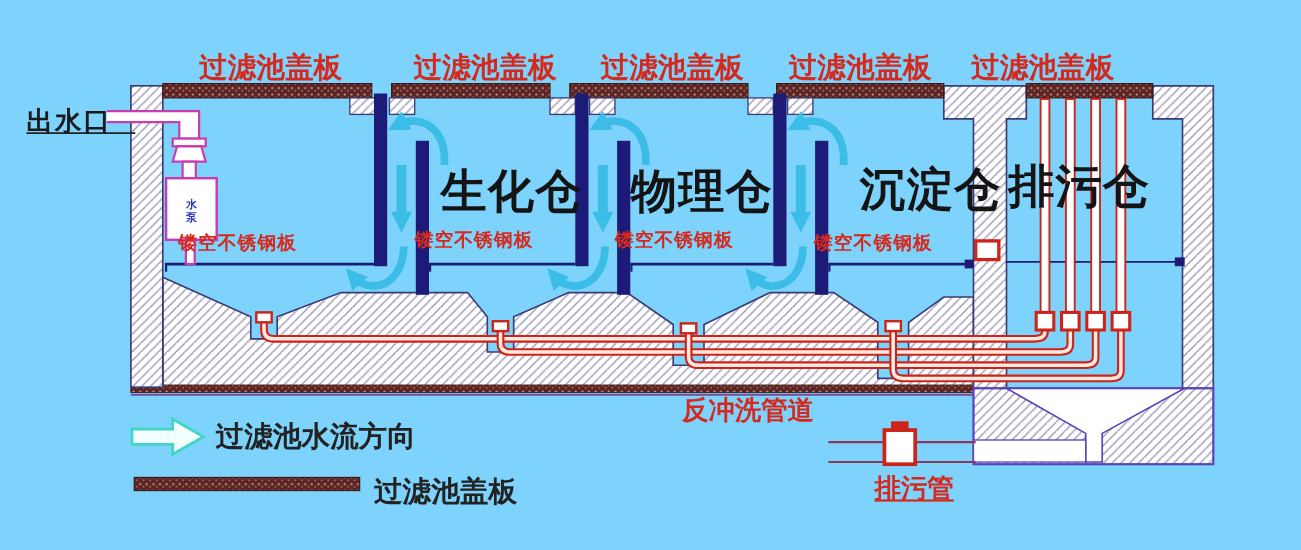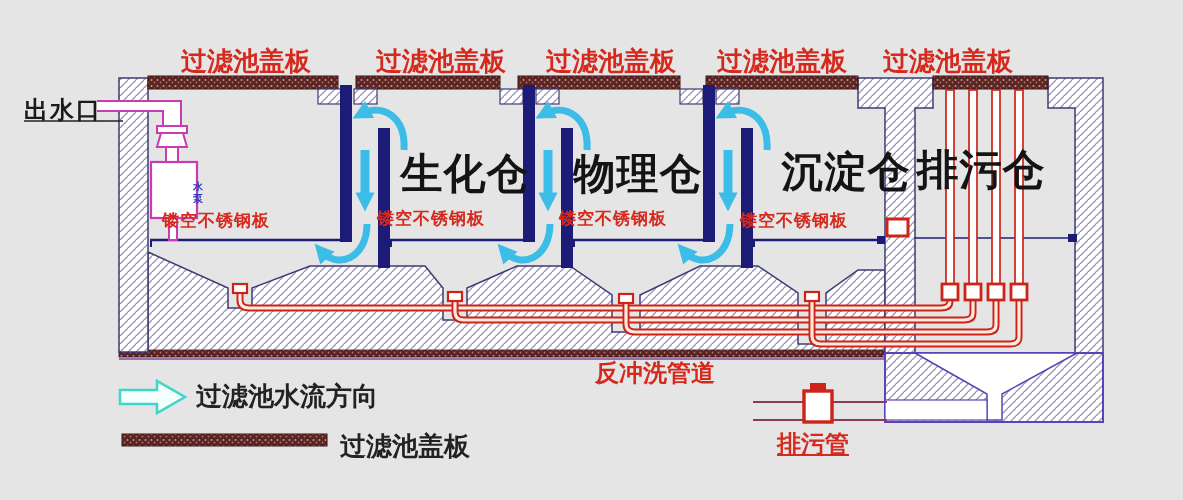--- a/index.html
+++ b/index.html
@@ -1,27 +1,27 @@
 <!DOCTYPE html>
 <html><head>
 <meta charset="utf-8">
 <style>
   html,body{margin:0;padding:0;background:#fff;}
-  #canvas{position:relative;width:1183px;height:500px;background:#e5e5e5;overflow:hidden;
+  #canvas{position:relative;width:1183px;height:500px;background:#7dd3fc;overflow:hidden;
           font-family:"DejaVu Sans","Liberation Sans",sans-serif;}
   #canvas svg{position:absolute;left:0;top:0;}
   .lbl{position:absolute;white-space:nowrap;}
   .cover-lbl{color:#d5291d;font-size:26px;font-weight:bold;text-align:center;}
   .chamber-lbl{color:#141414;font-size:42px;font-weight:600;text-align:center;letter-spacing:1px;}
   .steel-lbl{color:#d5291d;font-size:17px;font-weight:bold;letter-spacing:1px;}
-  .red-lbl{color:#d5291d;font-size:24px;font-weight:bold;text-align:left;}
+  .red-lbl{color:#d5291d;font-size:24px;font-weight:bold;text-align:right;}
   .black-lbl{color:#1a1a1a;font-size:24px;font-weight:600;}
   .legend-lbl{color:#222;font-size:26px;font-weight:600;}
   .pump-lbl{position:absolute;color:#2a35c0;font-size:10px;line-height:1.2;width:12px;
-            white-space:normal;word-break:break-all;font-weight:bold;margin-left:24px;}
+            white-space:normal;word-break:break-all;font-weight:bold;}
 </style>
 </head>
 <body>
 
 <div id="canvas">
 
 <svg width="1183" height="500" viewBox="0 0 1183 500">
   <defs>
     <pattern id="hatch" width="8" height="8" patternUnits="userSpaceOnUse">
       <rect width="8" height="8" fill="#ffffff"></rect>

